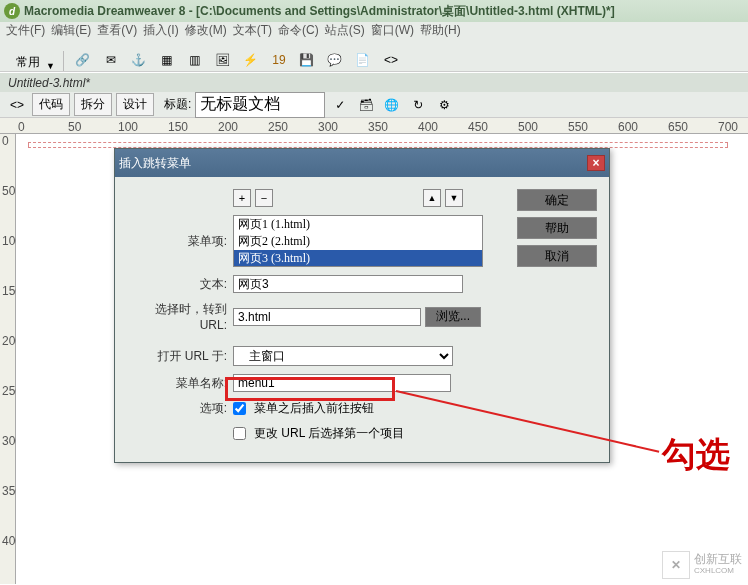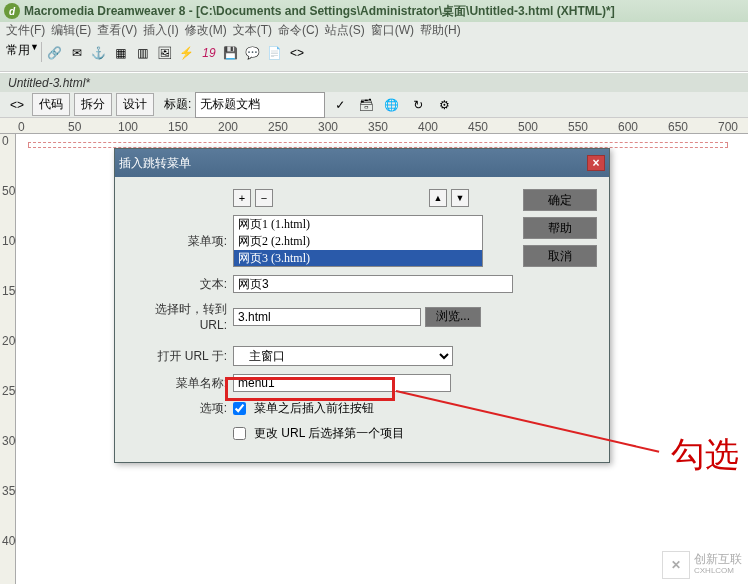--- a/index.html
+++ b/index.html
@@ -4,30 +4,30 @@
 <style>
 * { box-sizing: border-box; margin: 0; padding: 0; font-family: "Microsoft YaHei", SimSun, Arial, sans-serif; font-size: 12px; }
 body { background: #fff; width: 748px; height: 585px; overflow: hidden; position: relative; }
 
 .title-bar { background: linear-gradient(#d4e4d4, #c8dcc8); height: 22px; display: flex; align-items: center; padding: 0 4px; color: #3a5a3a; font-weight: bold; }
 .title-bar .logo { width: 16px; height: 16px; background: #6a9a3a; border-radius: 50%; margin-right: 4px; display: inline-flex; align-items: center; justify-content: center; color: #fff; font-style: italic; font-size: 10px; }
 
 .menu-bar { background: #e8ece8; height: 20px; display: flex; align-items: flex-start; padding: 0 4px; gap: 2px; color: #555; }
 .menu-bar span { padding: 0 2px; cursor: default; }
 
-.toolbar-row { background: #e8ece8; height: 30px; display: flex; align-items: flex-start; padding: 0 6px; border-bottom: 1px solid #ccc; }
+.toolbar-row { background: #e8ece8; height: 30px; display: flex; align-items: flex-end; padding: 0 16px; gap: 6px; border-bottom: 1px solid #ccc; }
 .tb-icon { width: 22px; height: 22px; display: inline-flex; align-items: center; justify-content: center; border: 1px solid transparent; }
 .tb-sep { width: 1px; height: 20px; background: #bbb; margin: 0 2px; }
 
 .doc-tab { background: #d8e0d8; height: 20px; display: flex; align-items: center; padding: 0 8px; border-top: 1px solid #fff; }
 .doc-tab span { font-style: italic; color: #333; }
 
 .sub-toolbar { background: #e8ece8; height: 26px; display: flex; align-items: center; padding: 0 6px; gap: 4px; border-bottom: 1px solid #ccc; }
 .btn-seg { background: #f4f4f4; border: 1px solid #aaa; padding: 2px 6px; display: inline-flex; align-items: center; gap: 2px; font-size: 11px; }
-.title-input { width: 130px; height: 22px; border: 1px solid #999; padding: 12px 4px; font-size: 12px; }
+.title-input { width: 130px; height: 22px; border: 1px solid #999; padding: 12px 4px; font-size: 16px; }
 
 .ruler-h { height: 16px; background: #f0f0e8; border-bottom: 1px solid #aaa; position: relative; font-size: 9px; color: #555; overflow: hidden; }
 .ruler-h .label { position: absolute; top: 2px; }
 
 .canvas-area { display: flex; height: 450px; }
 .ruler-v { width: 16px; background: #f0f0e8; border-right: 1px solid #aaa; position: relative; font-size: 9px; color: #555; }
 .ruler-v .label { position: absolute; left: 2px; writing-mode: horizontal-tb; }
 .workspace { flex: 1; background: #fff; position: relative; }
 .dotted-sel { position: absolute; left: 12px; top: 8px; width: 700px; height: 6px; border: 1px dashed #d88; }
 
@@ -46,21 +46,21 @@
 .sq-btn { width: 18px; height: 18px; background: #f4f4f4; border: 1px solid #888; display: inline-flex; align-items: center; justify-content: center; font-size: 11px; cursor: pointer; }
 .listbox { width: 250px; height: 52px; border: 1px solid #888; background: #fff; overflow: auto; font-size: 11px; }
 .listbox .item { padding: 0 4px; font-family: Liberation Serif, serif; }
 .listbox .item.sel { background: #2a5aaa; color: #fff; }
 .txt-in { height: 18px; border: 1px solid #888; background: #fff; padding: 0 4px; font-size: 12px; }
 .sel-in { height: 20px; border: 1px solid #888; background: #fff; padding: 0 11px; font-size: 12px; }
 .chk { width: 13px; height: 13px; margin-right: 4px; }
 
 .red-box { position: absolute; border: 3px solid #d22; pointer-events: none; }
 .red-line { position: absolute; height: 2px; background: #d22; transform-origin: left center; }
-.annotation { position: absolute; color: #c00; font-size: 34px; font-family: "KaiTi", "STKaiti", serif; font-weight: normal; margin-left: 9px; }
+.annotation { position: absolute; color: #c00; font-size: 34px; font-family: "KaiTi", "STKaiti", serif; font-weight: bold; }
 
 .watermark { position: absolute; right: 6px; bottom: 6px; display: flex; align-items: center; gap: 4px; opacity: 0.7; }
 .watermark .wm-logo { width: 28px; height: 28px; border: 1px solid #ccc; display: flex; align-items: center; justify-content: center; font-weight: bold; color: #888; }
 .watermark .wm-txt { font-size: 10px; color: #888; line-height: 11px; }
 </style>
 </head>
 <body>
 
 <div class="title-bar">
   <span class="logo">d</span>
@@ -84,21 +84,21 @@
   <span>常用</span>
   <span style="font-size:9px;">▼</span>
   <span class="tb-sep"></span>
   <span class="tb-icon">🔗</span>
   <span class="tb-icon">✉</span>
   <span class="tb-icon">⚓</span>
   <span class="tb-icon">▦</span>
   <span class="tb-icon">▥</span>
   <span class="tb-icon">🖼</span>
   <span class="tb-icon">⚡</span>
-  <span class="tb-icon" style="color:#be185d;font-style:italic;">19</span>
+  <span class="tb-icon" style="color:#a16207;">19</span>
   <span class="tb-icon">💾</span>
   <span class="tb-icon">💬</span>
   <span class="tb-icon">📄</span>
   <span class="tb-icon">&lt;&gt;</span>
 </div>
 
 <div class="doc-tab">
   <span>Untitled-3.html*</span>
 </div>
 
@@ -181,21 +181,21 @@
           <div class="listbox" id="listbox">
               <div class="item">网页1 (1.html)</div>
               <div class="item">网页2 (2.html)</div>
               <div class="item sel">网页3 (3.html)</div>
             </div>
         </div>
       </div>
       <div class="row">
         <div class="lbl">文本:</div>
         <div class="ctrl">
-            <input class="txt-in" style="width: 280px;" value="网页3">
+            <input class="txt-in" style="width: 230px;" value="网页3">
           </div>
       </div>
       <div class="row">
         <div class="lbl">选择时，转到 URL:</div>
         <div class="ctrl">
           <input class="txt-in" style="width: 188px;" value="3.html">
           <button class="dlg-btn" style="width:56px;height:20px">浏览...</button>
         </div>
       </div>
       <div class="row" style="margin-top:14px">

